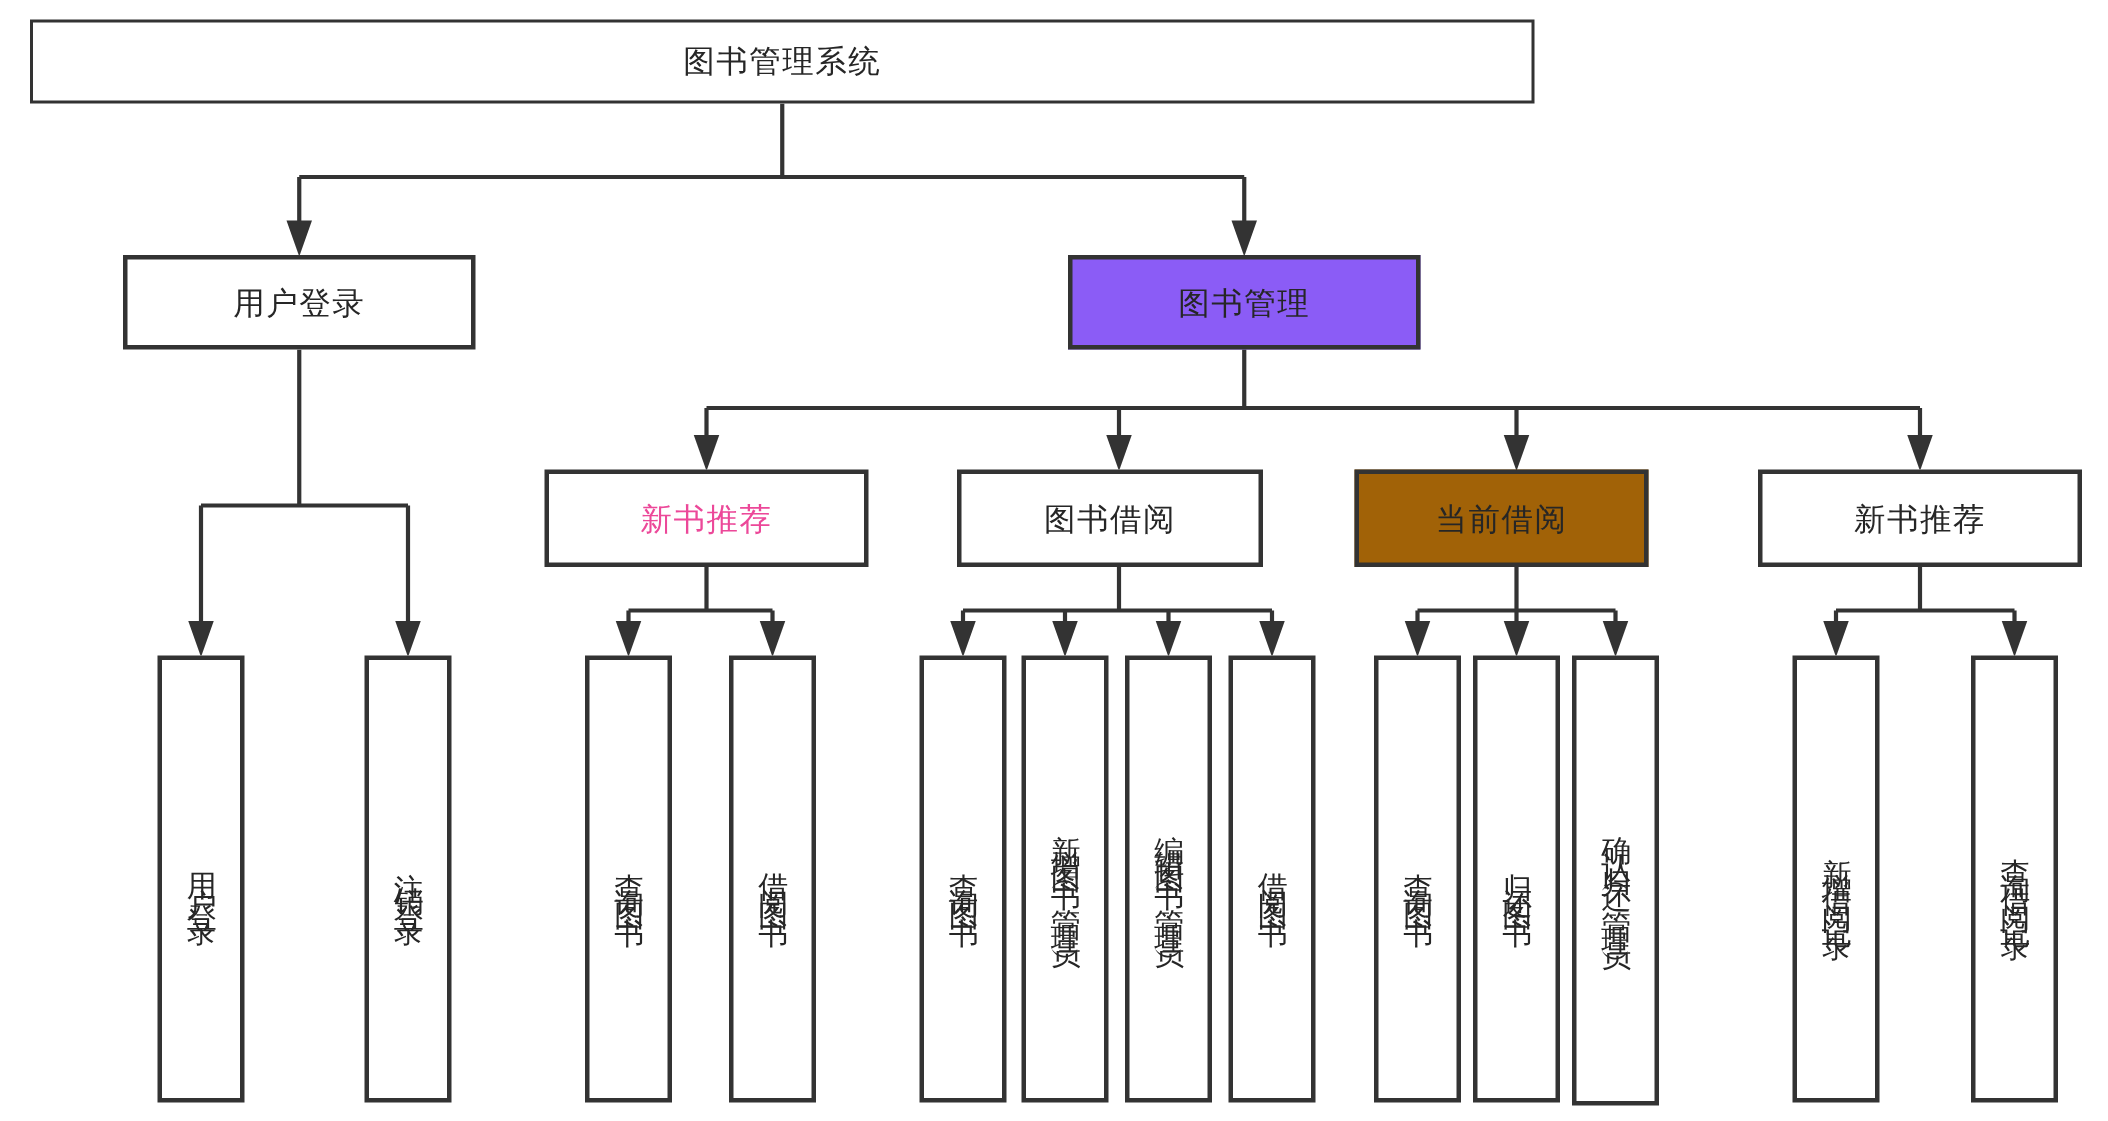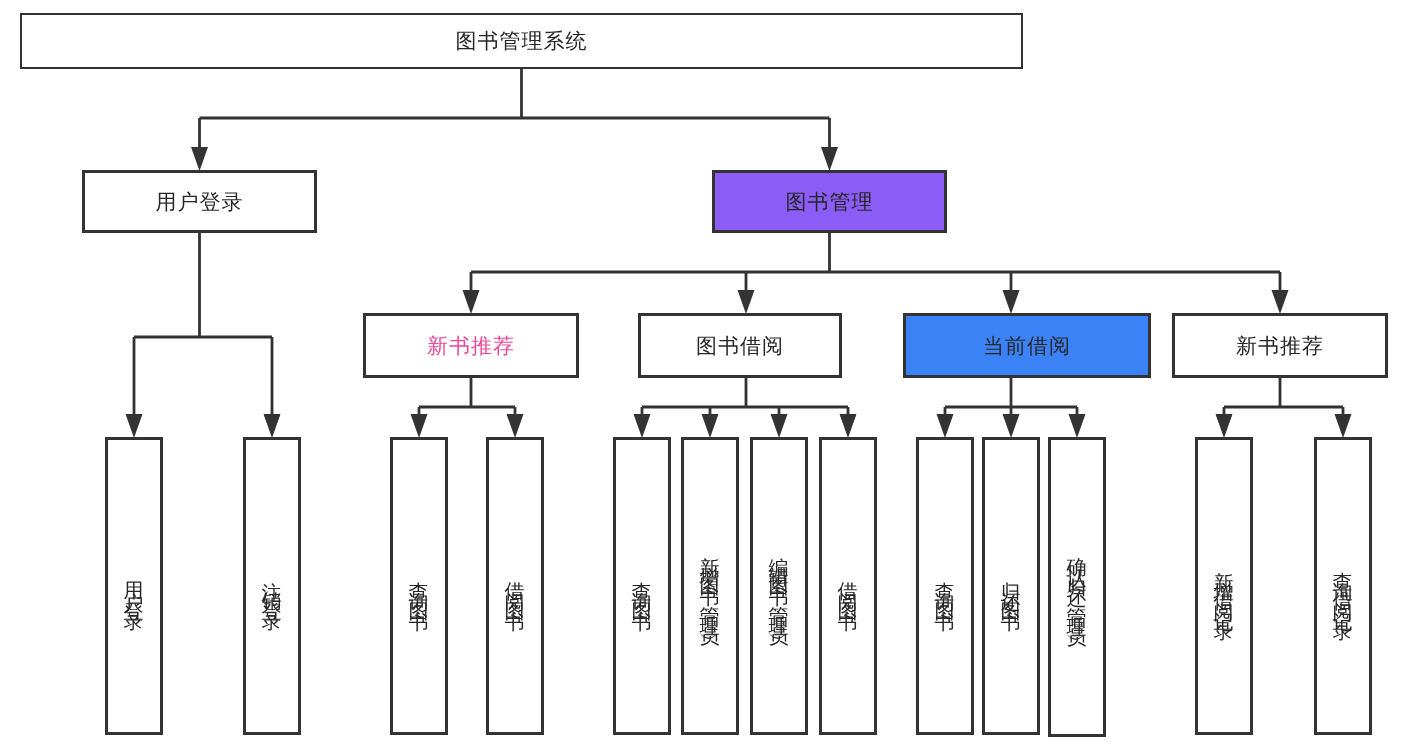--- a/index.html
+++ b/index.html
@@ -95,21 +95,21 @@
       </div>
       <div class="node h" style="left: 712px; top: 170px; width: 235px; height: 63px; border-color: rgb(51, 51, 51); background: #8b5cf6; color: rgb(38, 38, 38);">
         <span>图书管理</span>
       </div>
       <div class="node h" style="left: 363px; top: 313px; width: 216px; height: 65px; border-color: rgb(51, 51, 51); background: rgb(255, 255, 255); color: #ec4899;">
         <span>新书推荐</span>
       </div>
       <div class="node h" style="left: 638px; top: 313px; width: 204px; height: 65px; border-color: rgb(51, 51, 51); background: rgb(255, 255, 255); color: rgb(38, 38, 38);">
         <span>图书借阅</span>
       </div>
-      <div class="node h" style="left: 903px; top: 313px; width: 248px; height: 65px; border-color: rgb(51, 51, 51); background: #3b82f6; color: rgb(38, 38, 38);">
+      <div class="node h" style="left: 903px; top: 313px; width: 196px; height: 65px; border-color: rgb(51, 51, 51); background: #a16207; color: rgb(38, 38, 38);">
         <span>当前借阅</span>
       </div>
       <div class="node h" style="left: 1172px; top: 313px; width: 216px; height: 65px; border-color: rgb(51, 51, 51); background: rgb(255, 255, 255); color: rgb(38, 38, 38);">
         <span>新书推荐</span>
       </div>
       <div class="node v" style="left: 105px; top: 437px; width: 58px; height: 298px; border-color: rgb(51, 51, 51); background: rgb(255, 255, 255); color: rgb(38, 38, 38);">
         <span>用户登录</span>
       </div>
       <div class="node v" style="left: 243px; top: 437px; width: 58px; height: 298px; border-color: rgb(51, 51, 51); background: rgb(255, 255, 255); color: rgb(38, 38, 38);">
         <span>注销登录</span>

